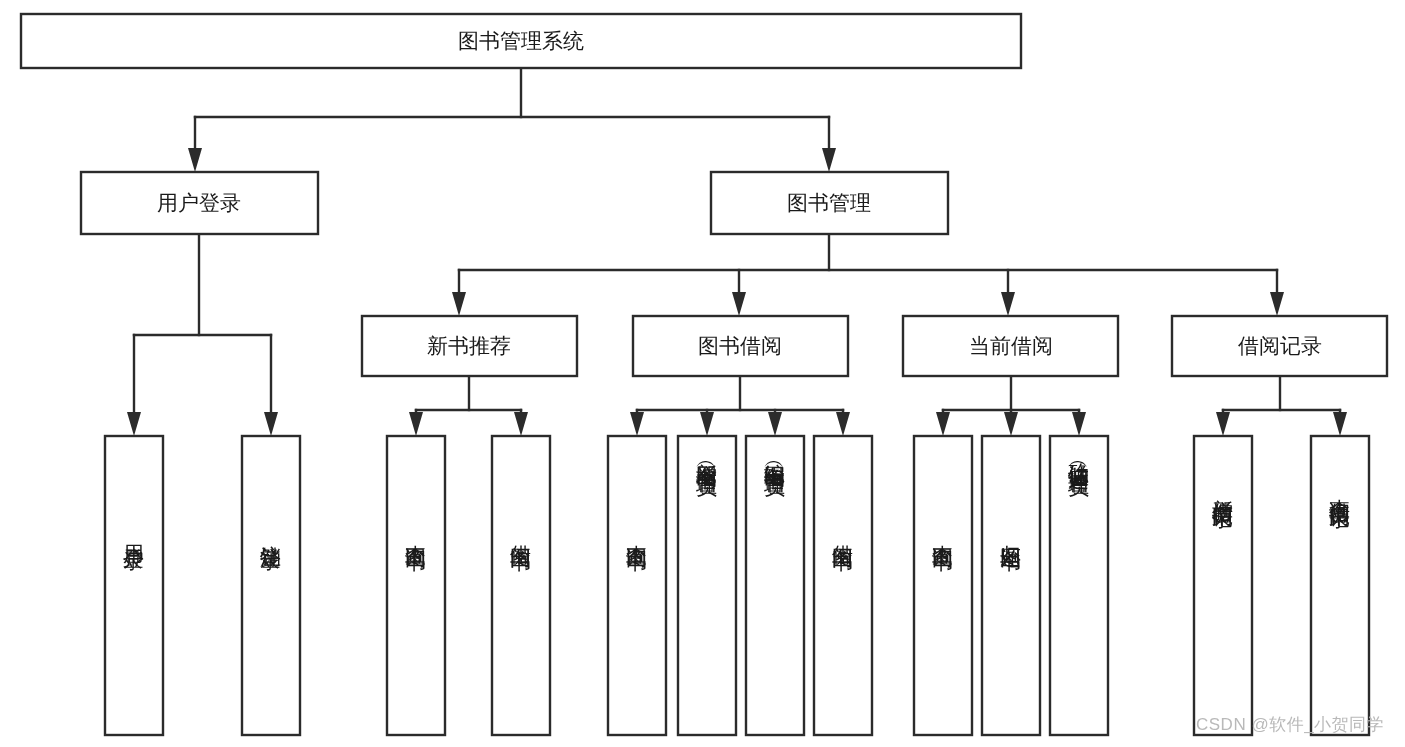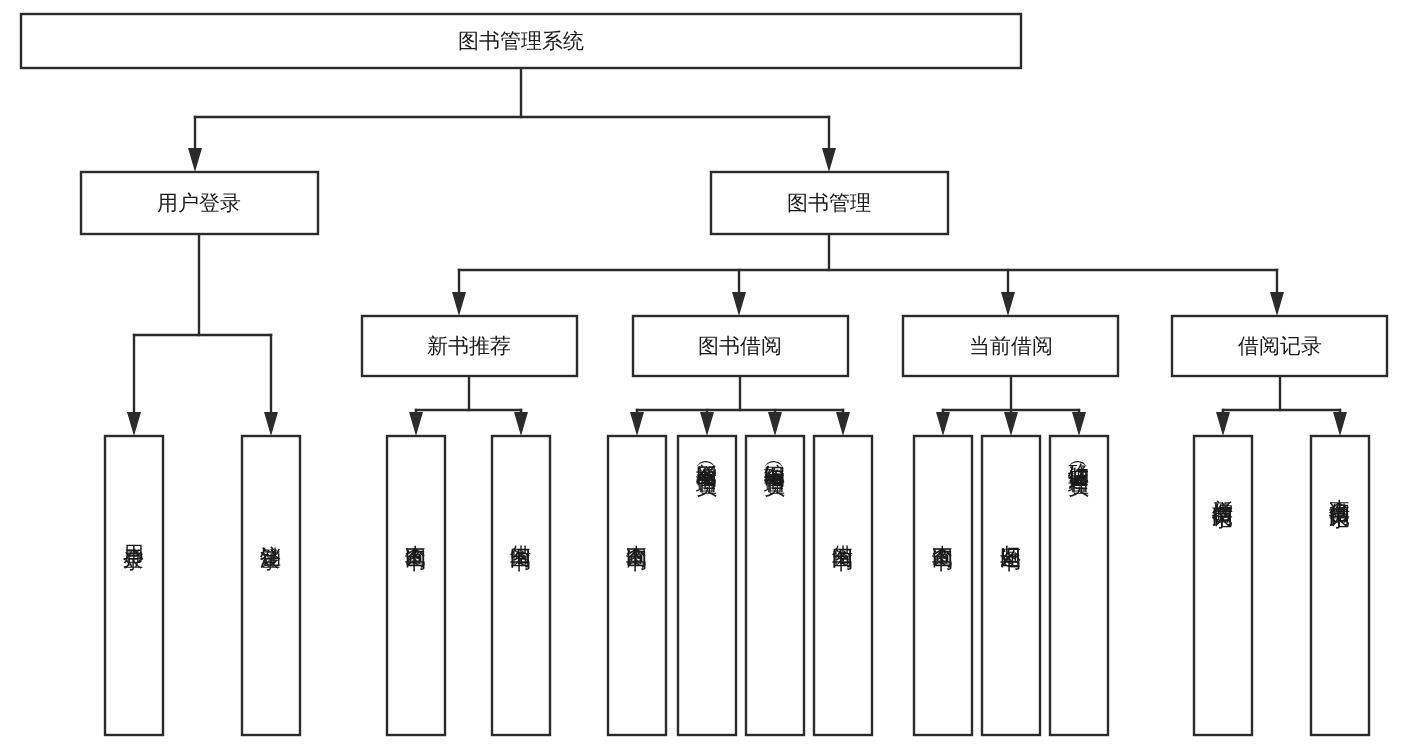--- a/index.html
+++ b/index.html
@@ -249,14 +249,15 @@
     <span class="node-label-v" style="top:10px;">确认归还（管理员）</span>
   </div>
 
   <div class="vnode" style="left:1194px; top:436px; width:58px; height:299px;">
     <span class="node-label-v" style="top:46px;">新增借阅记录</span>
   </div>
   <div class="vnode" style="left:1311px; top:436px; width:58px; height:299px;">
     <span class="node-label-v" style="top:46px;">查询借阅记录</span>
   </div>
 
+  <div class="watermark">CSDN @软件_小贺同学</div>
 
 </div>
 
 </body></html>

